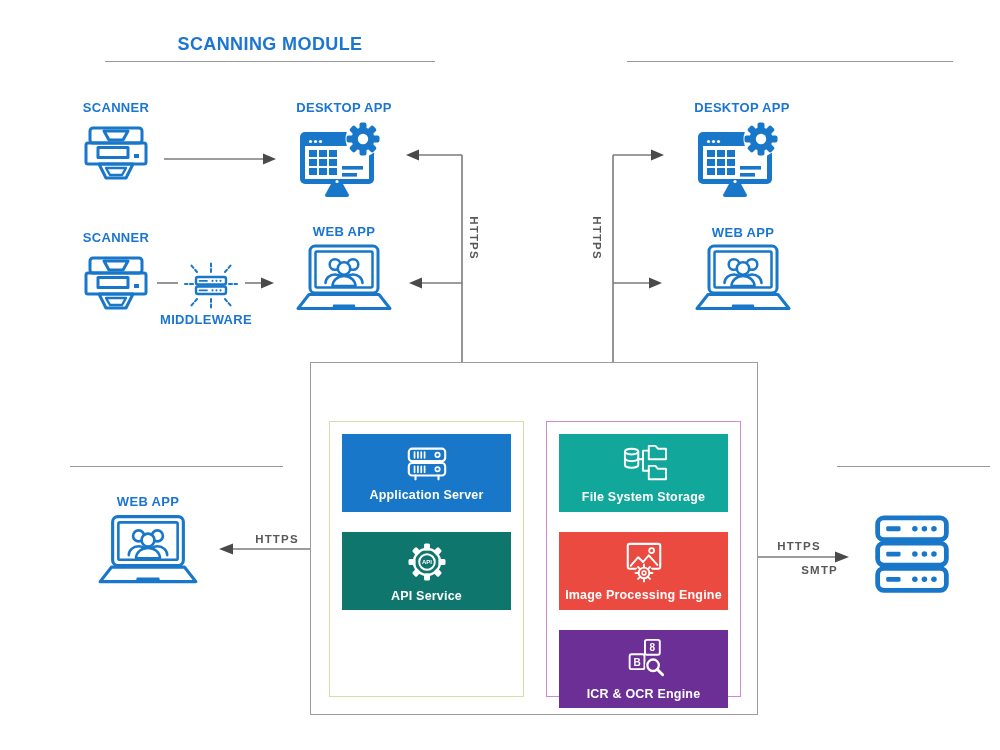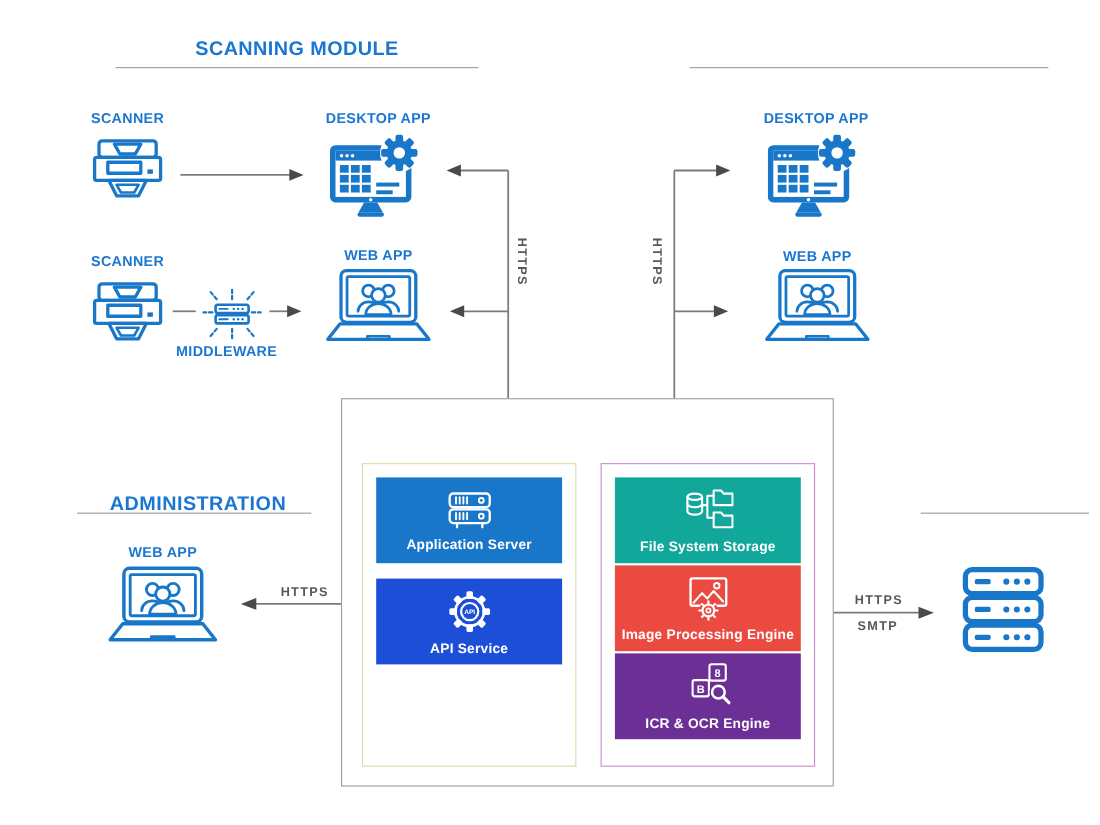--- a/index.html
+++ b/index.html
@@ -9,21 +9,21 @@
   .blue{color:var(--icon-blue);}
   .white{color:#fff;}
   .section-title{color:var(--accent-blue);font-size:18px;font-weight:800;letter-spacing:.4px;text-align:center;white-space:nowrap;margin-top:10px;}
   .underline{border-top:1.6px solid var(--underline-gray);height:0;}
   .node-label{color:var(--accent-blue);font-size:13px;font-weight:700;letter-spacing:.3px;text-align:center;white-space:nowrap;}
   .conn-label{color:var(--label-gray);font-size:11.5px;font-weight:700;letter-spacing:1.2px;text-align:center;white-space:nowrap;}
   .vlabel{transform:translate(-50%,-50%) rotate(90deg);transform-origin:center;}
   .central-box{border:1.6px solid var(--box-border);background:#fff;box-sizing:border-box;}
   .central-title{left:0;right:0;top:13px;text-align:center;font-size:27px;font-weight:600;color:var(--title-dark);letter-spacing:.2px;}
   .group{position:absolute;top:58px;width:195px;height:276px;border:1.5px solid;background:#fff;box-sizing:border-box;
-         display:flex;flex-direction:column;gap:2px;padding:12px 12px;}
+         display:flex;flex-direction:column;gap:20px;padding:12px 12px;}
   .group-left{left:18px;border-color:var(--left-group-border);}
   .group-right{left:235px;border-color:var(--right-group-border);}
   .card{flex:0 0 78px;display:flex;flex-direction:column;align-items:center;justify-content:center;gap:5px;}
   .card-label{color:#fff;font-size:12.5px;font-weight:700;letter-spacing:.2px;white-space:nowrap;}
   .cline{stroke:var(--line-gray);stroke-width:1.6;fill:none;}
   .ahead{fill:var(--arrow-gray);stroke:none;}
   .knockout{fill:var(--knock);stroke:none;}
 </style>
 </head>
 <body>
@@ -217,21 +217,20 @@
         <path d="M38.5,42 a11.5,10 0 0 1 23,0 z" fill="#fff"></path>
       </g>
       <path d="M15,50.5 h70 l11,14 h-92 z"></path>
       <path d="M40,64.5 v-2.8 h20 v2.8" stroke-width="2.4"></path>
     </svg>
   </div>
 
   <div class="abs conn-label vlabel" style="left:474px;top:238px;">HTTPS</div>
   <div class="abs conn-label vlabel" style="left:597px;top:238px;">HTTPS</div>
 
-  <div class="abs section-title" style="left:55px;top:438px;width:250px;">ADMINISTRATION</div>
   <div class="abs underline" style="left:70px;top:466px;width:213px;"></div>
 
   <div class="abs node-label" style="left:98px;top:494px;width:100px;">WEB APP</div>
   <div class="abs" style="left:96px;top:514px;">
     <svg class="ic blue" width="104" height="76" viewBox="0 0 100 72" stroke="currentColor" fill="none" stroke-width="3" stroke-linecap="round" stroke-linejoin="round">
       <rect x="16" y="2" width="68" height="47" rx="5"></rect>
       <rect x="21.5" y="7.5" width="57" height="36" rx="1.5" stroke-width="2.5"></rect>
       <g stroke-width="2.5">
         <circle cx="41" cy="20.5" r="5.3"></circle>
         <path d="M31.5,39 a9.5,8.5 0 0 1 19,0"></path>
@@ -242,21 +241,21 @@
       </g>
       <path d="M15,50.5 h70 l11,14 h-92 z"></path>
       <path d="M40,64.5 v-2.8 h20 v2.8" stroke-width="2.4"></path>
     </svg>
   </div>
   <div class="abs conn-label" style="left:237px;top:533px;width:80px;">HTTPS</div>
 
   <div class="abs underline" style="left:837px;top:466px;width:153px;"></div>
 
   <div class="abs conn-label" style="left:759px;top:540px;width:80px;">HTTPS</div>
-  <div class="abs conn-label" style="left:758px;top:564px;width:80px;">SMTP</div>
+  <div class="abs conn-label" style="left:758px;top:564px;width:80px;text-align:right;">SMTP</div>
 
   <div class="abs" style="left:870px;top:514px;">
     <svg class="ic blue" width="84" height="82" viewBox="0 0 88 84" stroke="currentColor" fill="none" stroke-width="5" stroke-linejoin="round">
       <rect x="8" y="3" width="72" height="23" rx="6.5" fill="#fff"></rect>
       <rect x="8" y="29.5" width="72" height="23" rx="6.5" fill="#fff"></rect>
       <rect x="8" y="56" width="72" height="23" rx="6.5" fill="#fff"></rect>
       <g fill="currentColor" stroke="none">
         <rect x="17" y="12" width="15" height="5" rx="1.5"></rect>
         <circle cx="47" cy="14.5" r="2.9"></circle>
           <circle cx="57" cy="14.5" r="2.9"></circle>
@@ -295,21 +294,21 @@
               <circle cx="35" cy="24.5" r="2.3"></circle>
             </g>
             <line x1="12" y1="31" x2="12" y2="35"></line>
               <line x1="36" y1="31" x2="36" y2="35"></line>
           </svg>
         </div>
         <div class="card-label">Application Server</div>
       </div>
 
 
-      <div class="card" style="background-color: #1d4ed8; margin-top: 12px;">
+      <div class="card" style="background-color: #0f766e;">
         <div>
           <svg class="ic white" width="44" height="44" viewBox="0 0 44 44" stroke="currentColor" fill="none" stroke-width="2.4" stroke-linecap="round">
             <g transform="translate(22,22)">
               <g fill="currentColor" stroke="none">
                 <rect x="-3" y="-18.5" width="6" height="7" rx="1.5"></rect>
                 <rect x="-3" y="-18.5" width="6" height="7" rx="1.5" transform="rotate(45)"></rect>
                 <rect x="-3" y="-18.5" width="6" height="7" rx="1.5" transform="rotate(90)"></rect>
                 <rect x="-3" y="-18.5" width="6" height="7" rx="1.5" transform="rotate(135)"></rect>
                 <rect x="-3" y="-18.5" width="6" height="7" rx="1.5" transform="rotate(180)"></rect>
                 <rect x="-3" y="-18.5" width="6" height="7" rx="1.5" transform="rotate(225)"></rect>

